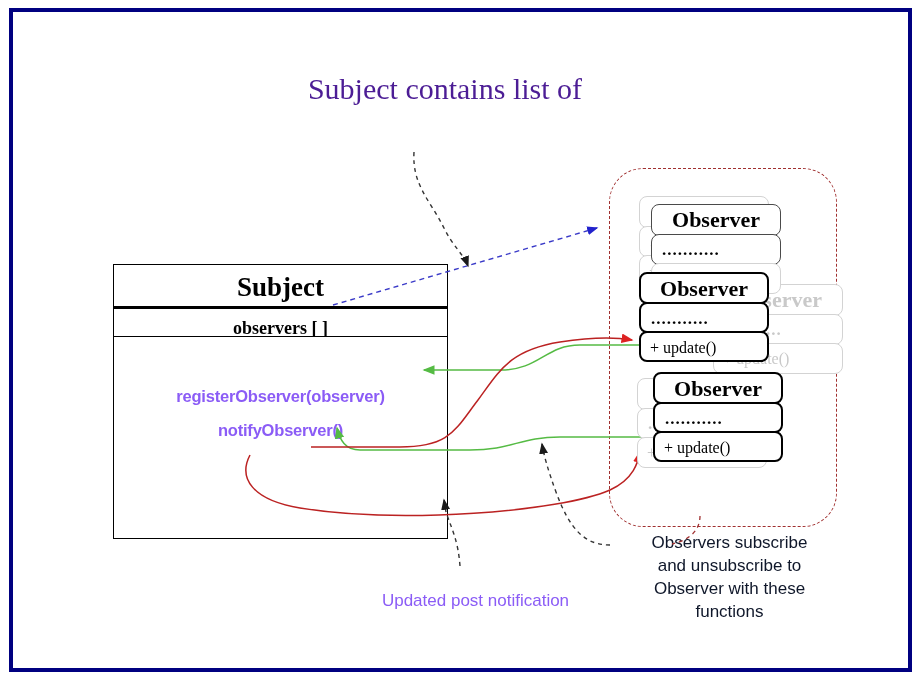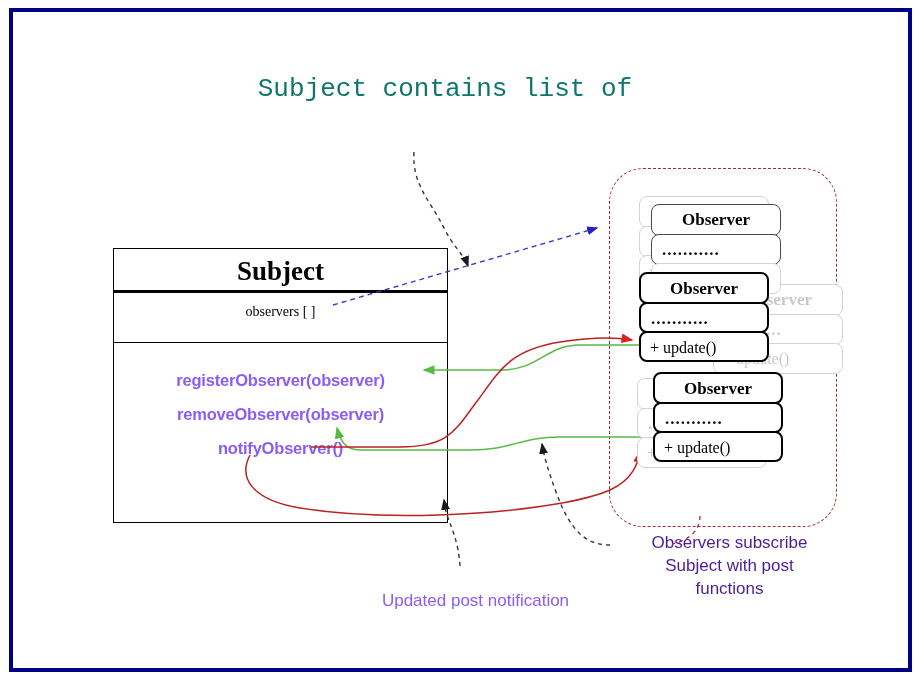--- a/index.html
+++ b/index.html
@@ -32,31 +32,31 @@
     box-sizing: border-box;
     background: #ffffff;
   }
   
   #title {
     position: absolute;
     left: 232px;
     top: 57px;
     width: 400px;
     text-align: center;
-    color: #0f766e;
-    font-family: Liberation Mono, monospace;
-    font-size: 26px;
+    color: #4c1d95;
+    font-family: Liberation Serif, serif;
+    font-size: 30px;
     line-height: 40px;
     letter-spacing: 0px;
   }
   
   #subject-box {
     position: absolute;
     left: 100px;
-    top: 236px;
+    top: 252px;
     width: 335px;
     height: 275px;
     border: 1.5px solid #000000;
     box-sizing: border-box;
     background: #ffffff;
   }
   #subject-title {
     position: absolute;
     left: 0; top: 0;
     width: 100%;
@@ -67,26 +67,26 @@
     font-weight: bold;
     font-size: 27px;
     color: #000000;
     border-bottom: 3px solid #000000;
     box-sizing: border-box;
   }
   #subject-attrs {
     position: absolute;
     left: 0; top: 44px;
     width: 100%;
-    height: 50px;
+    height: 28px;
     line-height: 38px;
     text-align: center;
     font-family: "Liberation Serif", serif;
-    font-weight: normal;
-    font-size: 14px;
+    font-weight: bold;
+    font-size: 18px;
     color: #000000;
     border-bottom: 1.5px solid #000000;
     box-sizing: border-box;
   }
   #subject-methods {
     position: absolute;
     left: 0; top: 82px;
     width: 100%;
     bottom: 0;
     padding-top: 32px;
@@ -135,21 +135,21 @@
   }
   .obs-card.mid .obs-sec {
     border: 1.3px solid #9a9a9a;
     color: #7e7e7e;
   }
   .obs-name {
     height: 32px;
     line-height: 30px;
     text-align: center;
     font-weight: bold;
-    font-size: 17px;
+    font-size: 22px;
   }
   .obs-dots {
     height: 31px;
     line-height: 30px;
     text-align: left;
     padding-left: 10px;
     font-size: 17px;
     font-weight: bold;
     letter-spacing: 1px;
     margin-top: -2px;
@@ -162,21 +162,21 @@
     font-size: 16px;
     margin-top: -2px;
   }
   
   #green-note {
     position: absolute;
     left: 614px;
     top: 519px;
     width: 205px;
     text-align: center;
-    color: #4c1d95;
+    color: #0f172a;
     font-family: "Liberation Sans", sans-serif;
     font-size: 17px;
     line-height: 23px;
   }
   #red-note {
     position: absolute;
     left: 330px;
     top: 576px;
     width: 265px;
     text-align: center;
@@ -201,21 +201,20 @@
 
     <div id="title">
       <div>Subject contains list of</div>
     </div>
 
     <div id="subject-box">
       <div id="subject-title">Subject</div>
       <div id="subject-attrs">observers [ ]</div>
       <div id="subject-methods">
         <div class="method-row">registerObserver(observer)</div>
-        <div class="method-row">removeObserver(observer)</div>
         <div class="method-row">notifyObserver()</div>
       </div>
     </div>
 
     <div id="observer-group"></div>
 
     <div class="obs-card faded" style="left:626px; top:184px; z-index:1;">
       <div class="obs-sec obs-name">Observer</div>
       <div class="obs-sec obs-dots">...........</div>
       <div class="obs-sec obs-update">+ update()</div>
@@ -246,21 +245,22 @@
     </div>
 
     <div class="obs-card strong" style="left:640px; top:360px; z-index:6;">
       <div class="obs-sec obs-name">Observer</div>
       <div class="obs-sec obs-dots">...........</div>
       <div class="obs-sec obs-update">+ update()</div>
     </div>
 
     <div id="green-note">
       <div>Observers subscribe</div>
-      <div>Subject with post</div>
+      <div>and unsubscribe to</div>
+      <div>Observer with these</div>
       <div>functions</div>
     </div>
 
     <div id="red-note">
       <div>Updated post notification</div>
     </div>
 
   </div>
 
   <svg id="overlay" viewBox="0 0 924 683">

